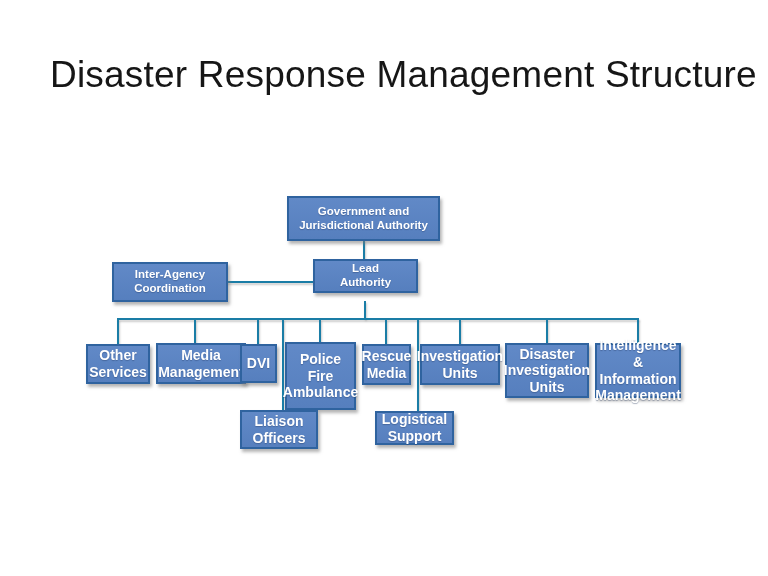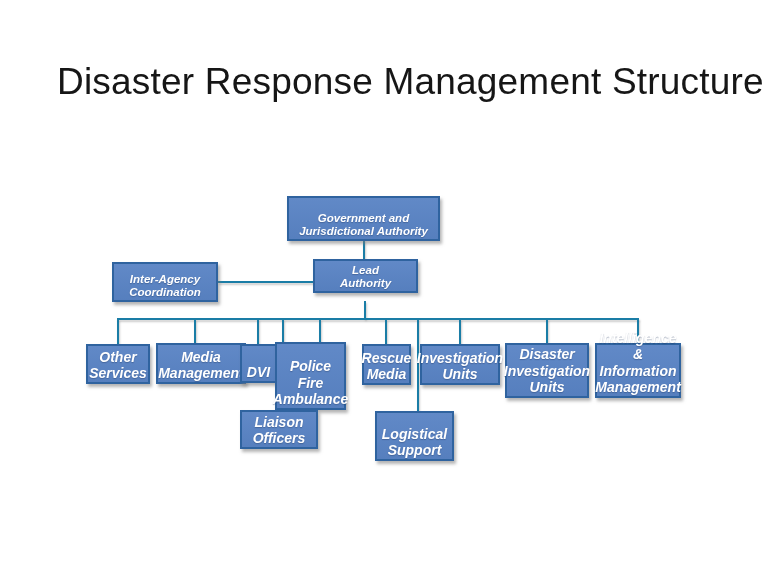--- a/index.html
+++ b/index.html
@@ -1,31 +1,31 @@
 <!DOCTYPE html>
 <html><head>
 <meta charset="utf-8">
 <style>
   html,body{margin:0;padding:0;background:#ffffff;}
   .slide{
     position:relative;width:768px;height:576px;background:#ffffff;
     font-family:"Liberation Sans", sans-serif;overflow:hidden;
   }
   .title{
-    position:absolute;left:46px;top:50px;margin:11px;
+    position:absolute;left:46px;top:50px;margin:4px;
     font-size:37px;font-weight:400;letter-spacing:0.2px;color:#161616;
     white-space:nowrap;
   }
   .node{
     position:absolute;box-sizing:border-box;
     background:linear-gradient(180deg,#6189c7 0%,#567fbe 100%);
     border:2px solid #2f639f;
     box-shadow:2px 3px 3px rgba(120,120,120,0.55);
-    display:flex;align-items:flex-end;justify-content:center;
-    text-align:center;color:#ffffff;font-weight:bold;font-style:italic;
+    display:flex;align-items:center;justify-content:center;
+    text-align:center;color:#ffffff;font-weight:bold;
   }
   .node span{white-space:pre-line;line-height:1.18;text-shadow:0 1px 1px rgba(30,50,90,0.35);}
   .f-mid{font-size:11.5px;}
   .f-small{font-size:14px;}
   .conn{
     position:absolute;background:#1a7da6;
     box-shadow:1px 2px 2px rgba(140,140,140,0.45);
   }
   .conn.v{width:2px;}
   .conn.h{height:2px;}
@@ -54,41 +54,41 @@
     <div class="conn v" style="left:637px;top:319px;height:25px"></div>
 
     <div class="conn v" style="left:282px;top:319px;height:92px"></div>
     <div class="conn v" style="left:417px;top:319px;height:93px"></div>
 
     <div class="node f-mid" style="left:287px;top:196px;width:153px;height:45px">
       <span>Government and
 Jurisdictional Authority</span>
     </div>
 
-    <div class="node f-mid" style="left:112px;top:262px;width:106px;height:40px">
+    <div class="node f-mid" style="left:112px;top:262px;width:116px;height:40px">
       <span>Inter-Agency
 Coordination</span>
     </div>
     <div class="node f-mid" style="left:313px;top:259px;width:105px;height:34px">
       <span>Lead
 Authority</span>
     </div>
 
     <div class="node f-small" style="left:86px;top:344px;width:64px;height:40px">
       <span>Other
 Services</span>
     </div>
     <div class="node f-small" style="left:156px;top:343px;width:90px;height:41px">
       <span>Media
 Management</span>
     </div>
     <div class="node f-small" style="left:240px;top:344px;width:37px;height:39px">
       <span>DVI</span>
     </div>
-    <div class="node f-small" style="left:275px;top:342px;width:71px;height:68px">
+    <div class="node f-small" style="left:285px;top:342px;width:71px;height:68px">
       <span>Police
 Fire
 Ambulance</span>
     </div>
     <div class="node f-small" style="left:362px;top:344px;width:49px;height:41px">
       <span>Rescue
 Media</span>
     </div>
     <div class="node f-small" style="left:420px;top:344px;width:80px;height:41px">
       <span>Investigation
@@ -102,19 +102,19 @@
     <div class="node f-small" style="left:595px;top:343px;width:86px;height:55px">
       <span>Intelligence
 &amp; Information
 Management</span>
     </div>
 
     <div class="node f-small" style="left:240px;top:410px;width:78px;height:39px">
       <span>Liaison
 Officers</span>
     </div>
-    <div class="node f-small" style="left:375px;top:411px;width:79px;height:50px">
+    <div class="node f-small" style="left:375px;top:411px;width:79px;height:34px">
       <span>Logistical
 Support</span>
     </div>
 
   </div>
 </div>
 
 </body></html>

